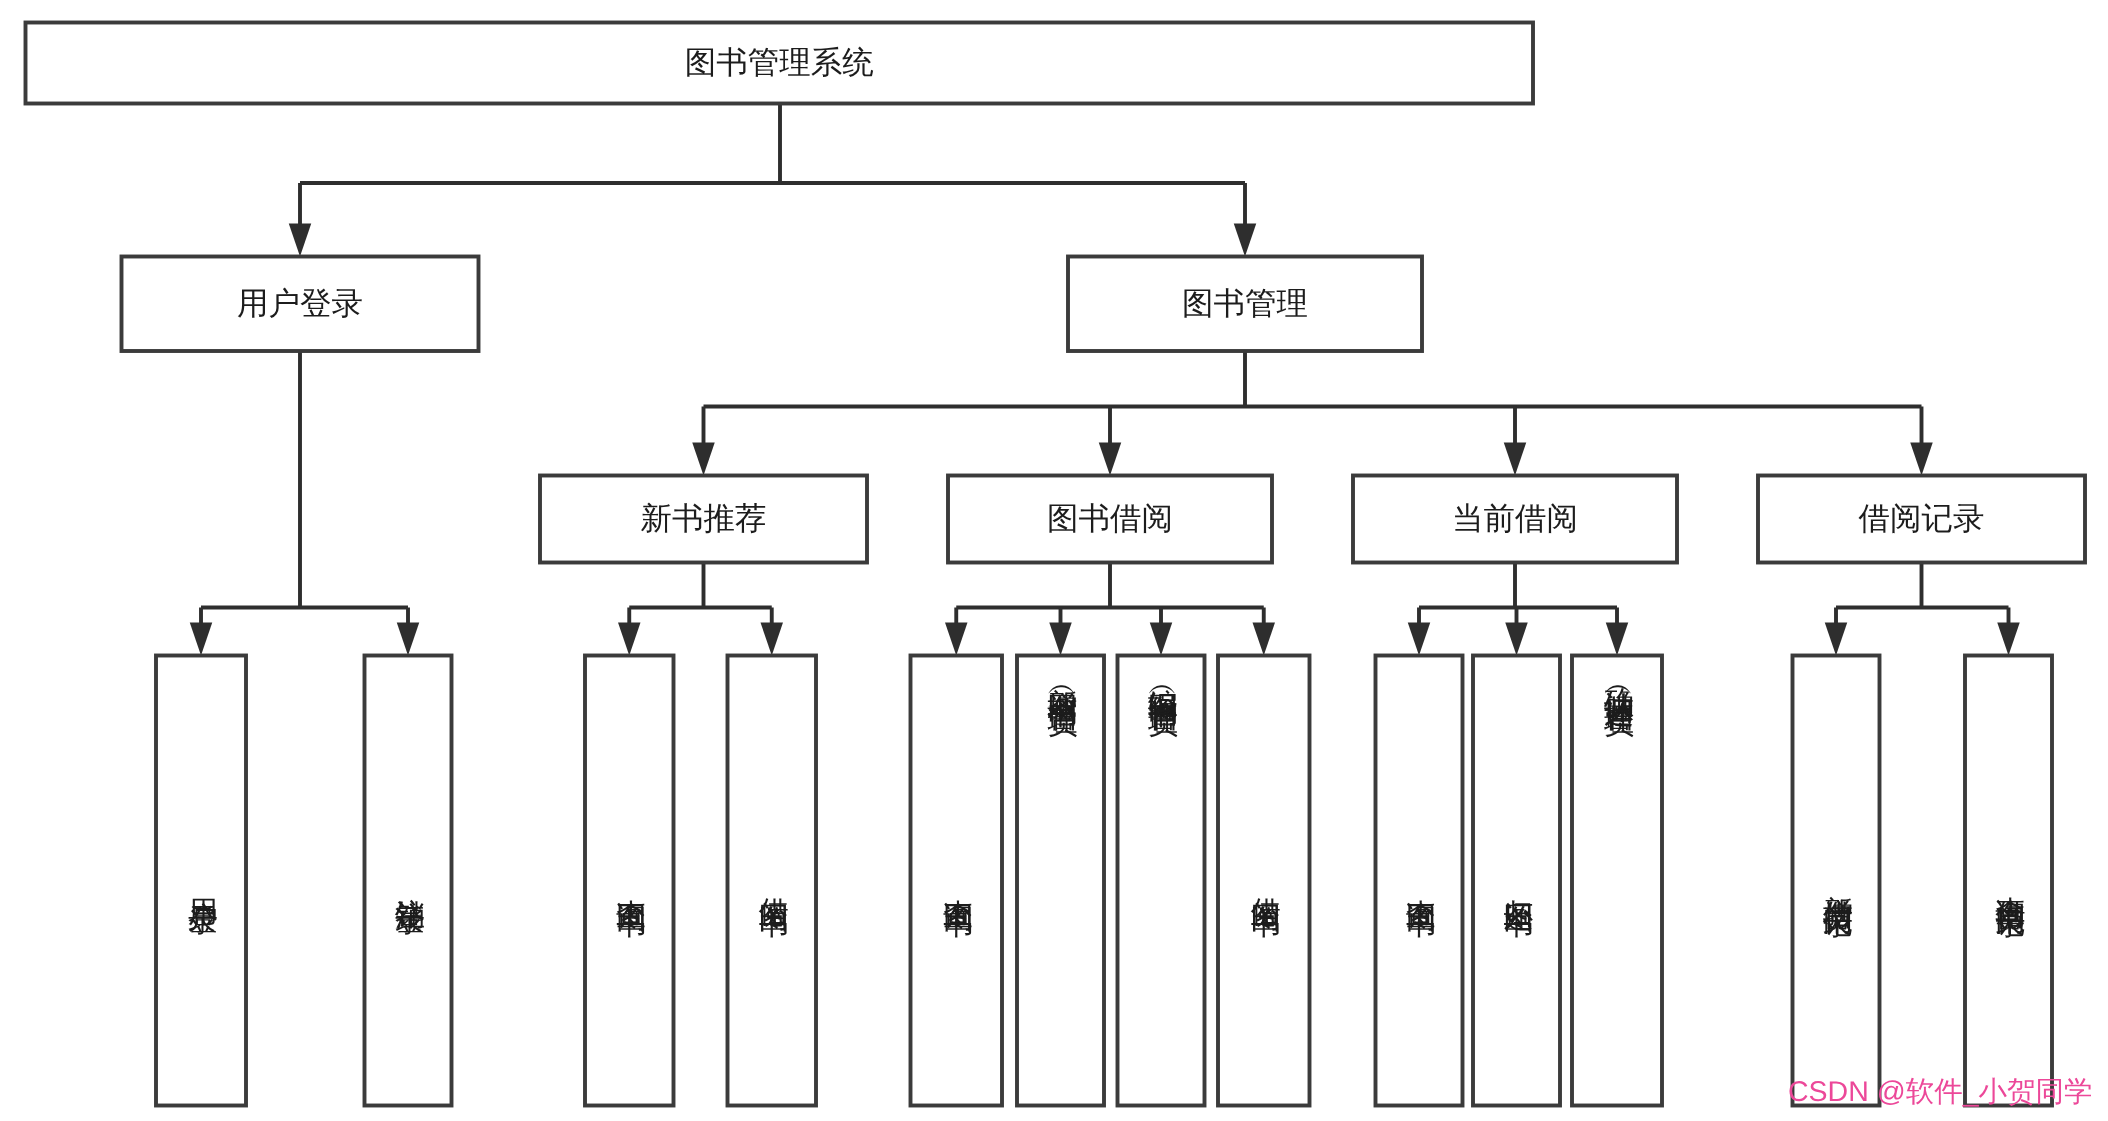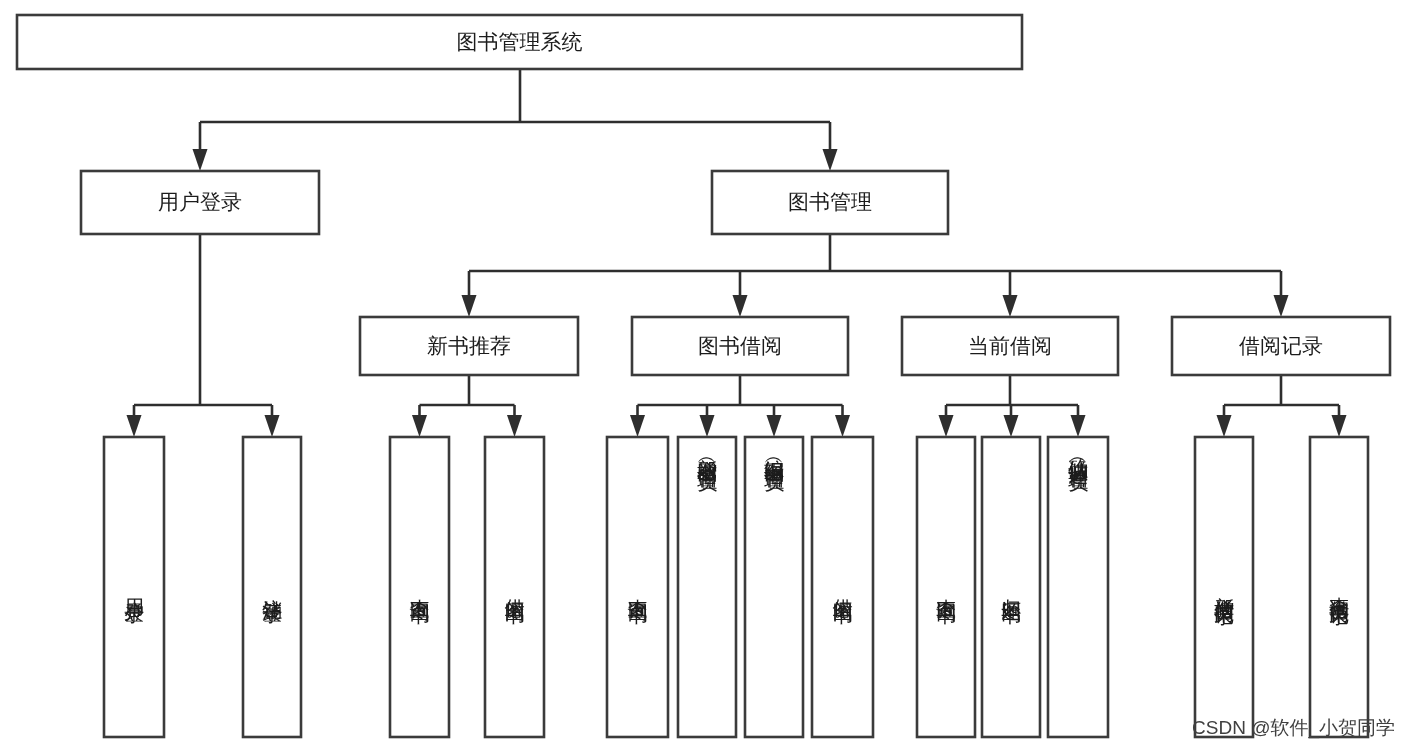--- a/index.html
+++ b/index.html
@@ -67,21 +67,21 @@
   }
   .leaf-label.align-top {
     align-self: flex-start;
   }
   .watermark {
     position: absolute;
     right: 10px;
     bottom: 6px;
     font-family: "Liberation Sans", "DejaVu Sans", sans-serif;
     font-size: 19px;
-    color: #404040;
+    color: #ec4899;
     white-space: nowrap;
     pointer-events: none;
   }
 </style>
 </head>
 <body>
 
 <div id="diagram-root">
   <svg class="diagram-canvas" viewBox="0 0 1405 747">
     <g id="edge-layer">

